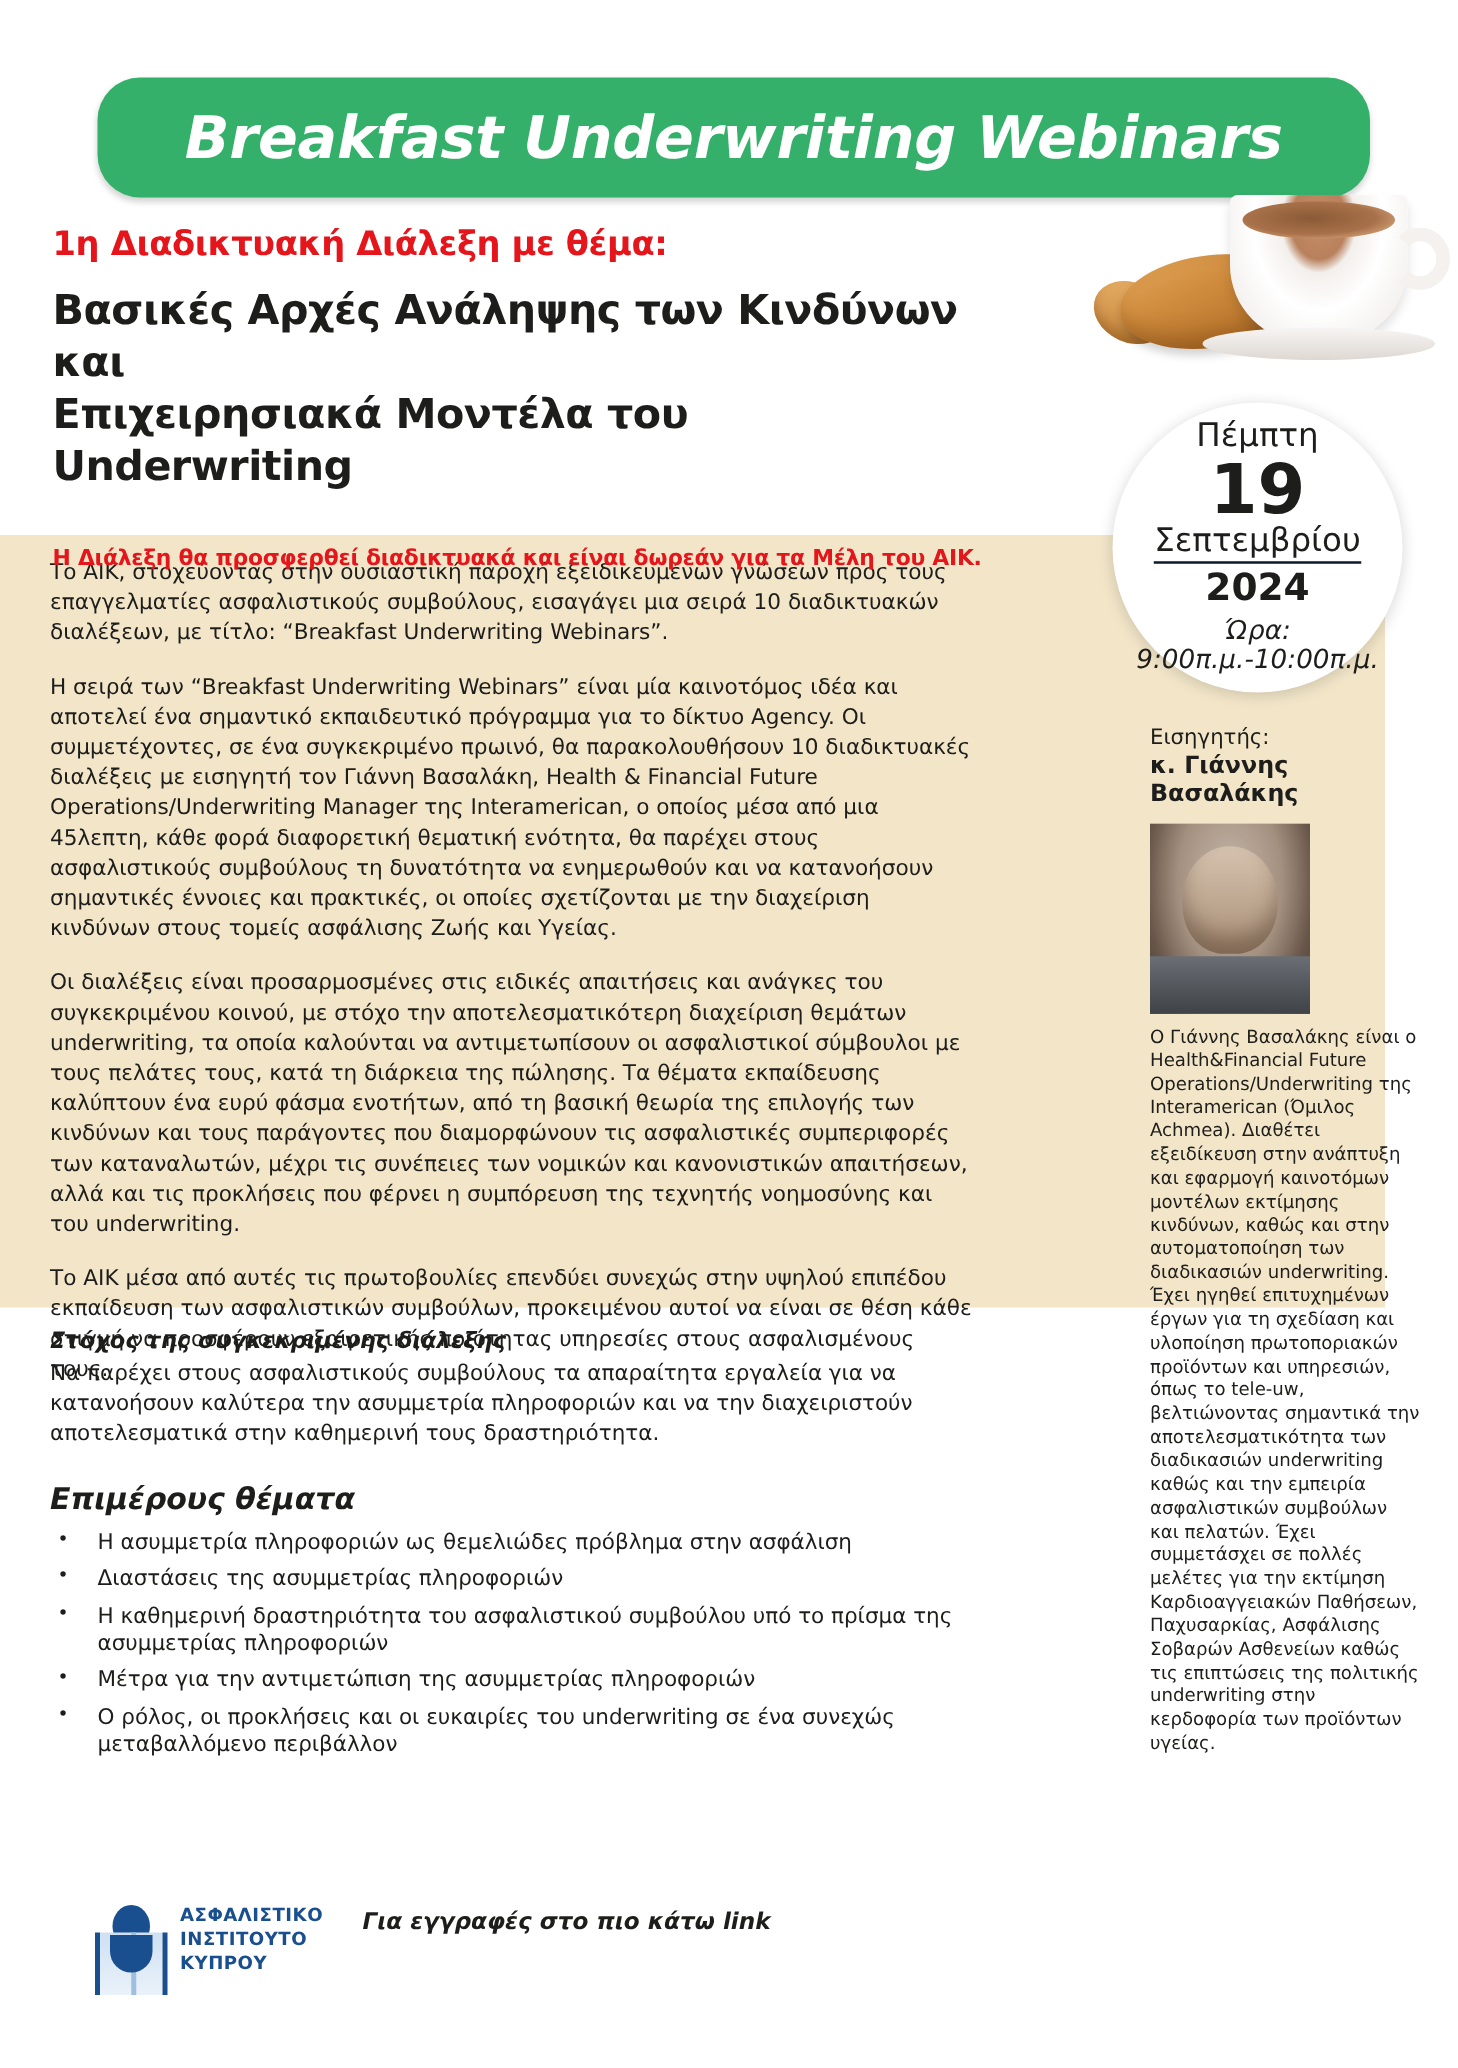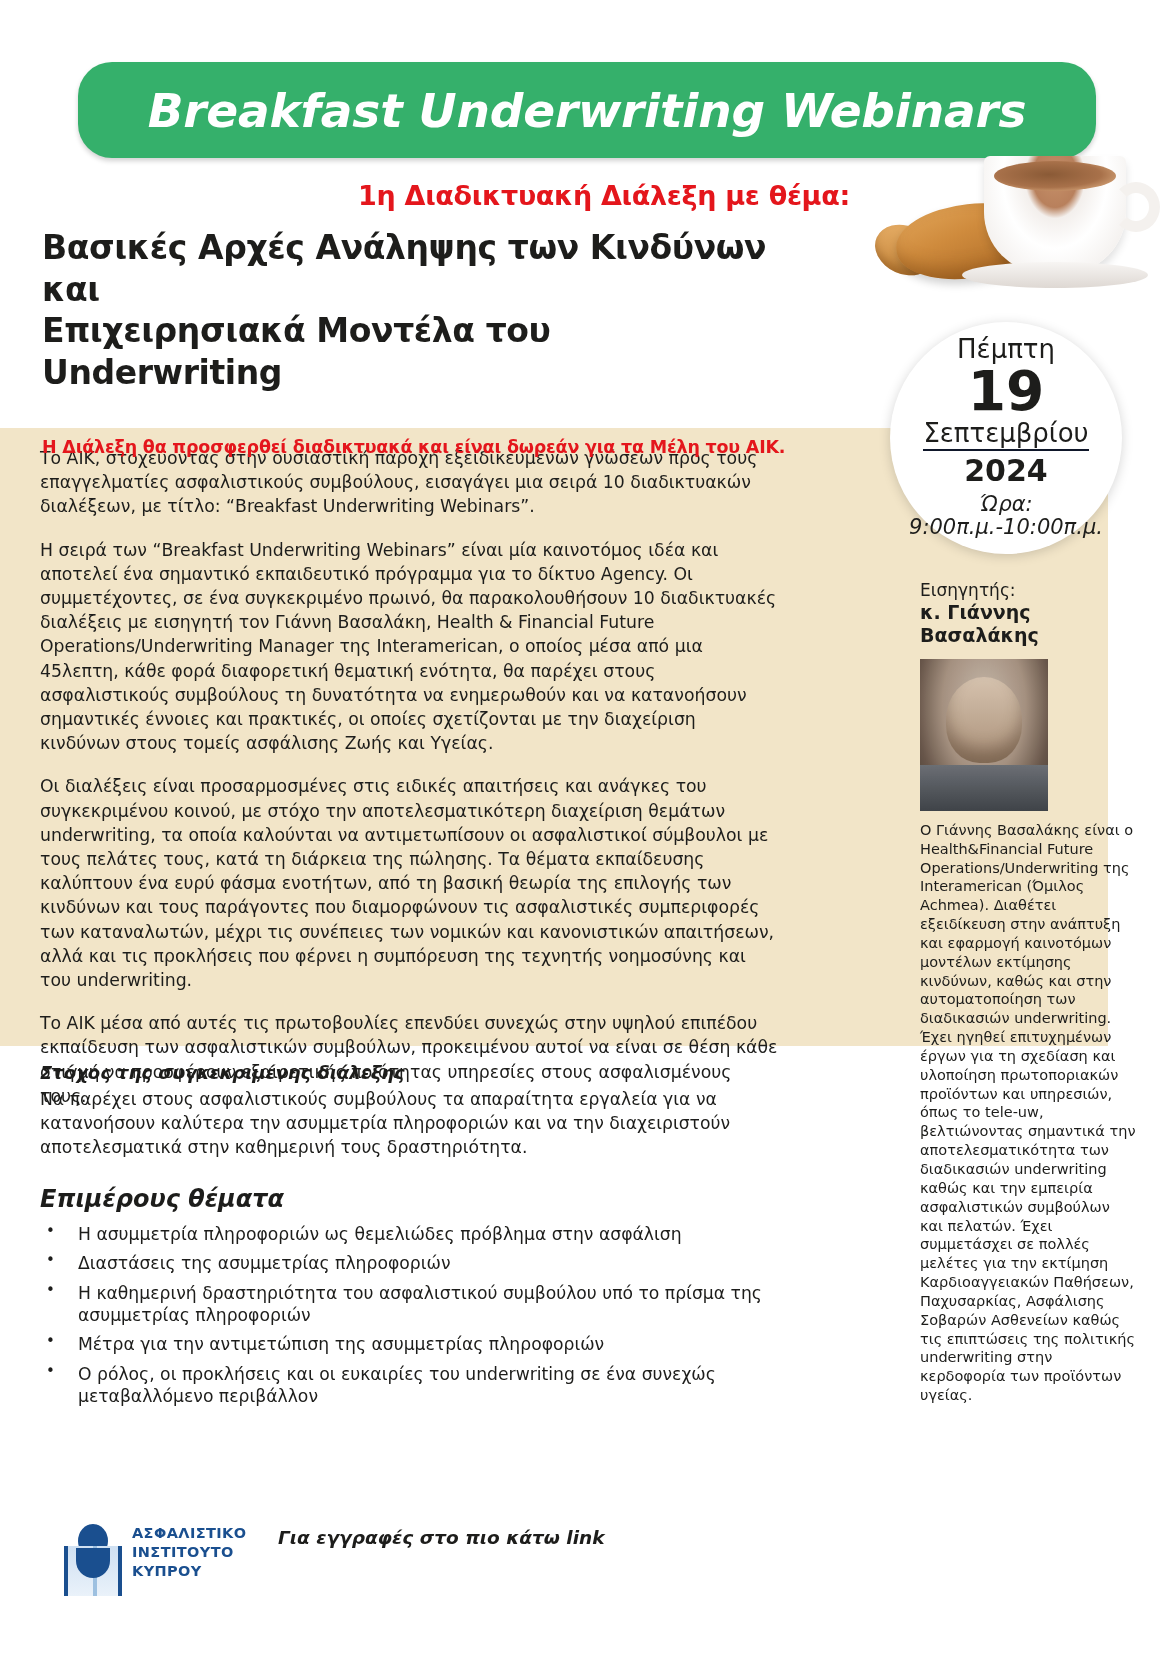--- a/index.html
+++ b/index.html
@@ -29,21 +29,21 @@
     font-size: 47px;
     letter-spacing: -0.2px;
     font-family: "DejaVu Sans", "Liberation Sans", sans-serif;
     white-space: nowrap;
   }
 
   
   .title-zone { padding: 22px 0 0 42px; position: relative; z-index: 3; }
   .kicker {
     color: #e4161c; font-weight: bold; font-size: 27px;
-    letter-spacing: -0.3px; margin-bottom: 16px; text-align: center;
+    letter-spacing: -0.3px; margin-bottom: 16px;
   }
   .main-title {
     color: #1d1d1b; font-weight: bold; font-size: 33px;
     line-height: 1.26; max-width: 730px; letter-spacing: -0.4px;
   }
   .free-note {
     color: #e4161c; font-weight: bold; font-size: 17.5px;
     margin-top: 44px; letter-spacing: -0.2px;
   }
 
@@ -157,21 +157,21 @@
   .topics-head { font-weight:bold; font-style:italic; font-size:24px; margin: 0 0 6px; }
   ul.topics { list-style:none; margin:0; padding:0; }
   ul.topics li {
     position:relative; padding-left: 38px; margin-bottom: 7px; line-height:1.30;
   }
   ul.topics li::before {
     content:"•"; position:absolute; left:6px; top:-1px; font-size:15px;
   }
 
   
-  .footer { position:absolute; left:0; bottom:0; width:938px; height:150px; z-index:7; }
+  .footer { position:absolute; left:12px; bottom:0; width:938px; height:150px; z-index:7; }
   .logo { position:absolute; left:62px; bottom:58px; display:flex; align-items:flex-start; gap:8px;}
   .logo-mark { position:relative; width:62px; height:72px; }
   .lm-top {
     position:absolute; left:16px; top:0; width:30px; height:34px;
     border-radius:50%; background:#1a4f8f;
   }
   .lm-body {
     position:absolute; left:2px; top:22px; width:58px; height:50px;
     background: linear-gradient(#cfe0f2,#eaf2fa);
     border-left:4px solid #1a4f8f; border-right:4px solid #1a4f8f;

